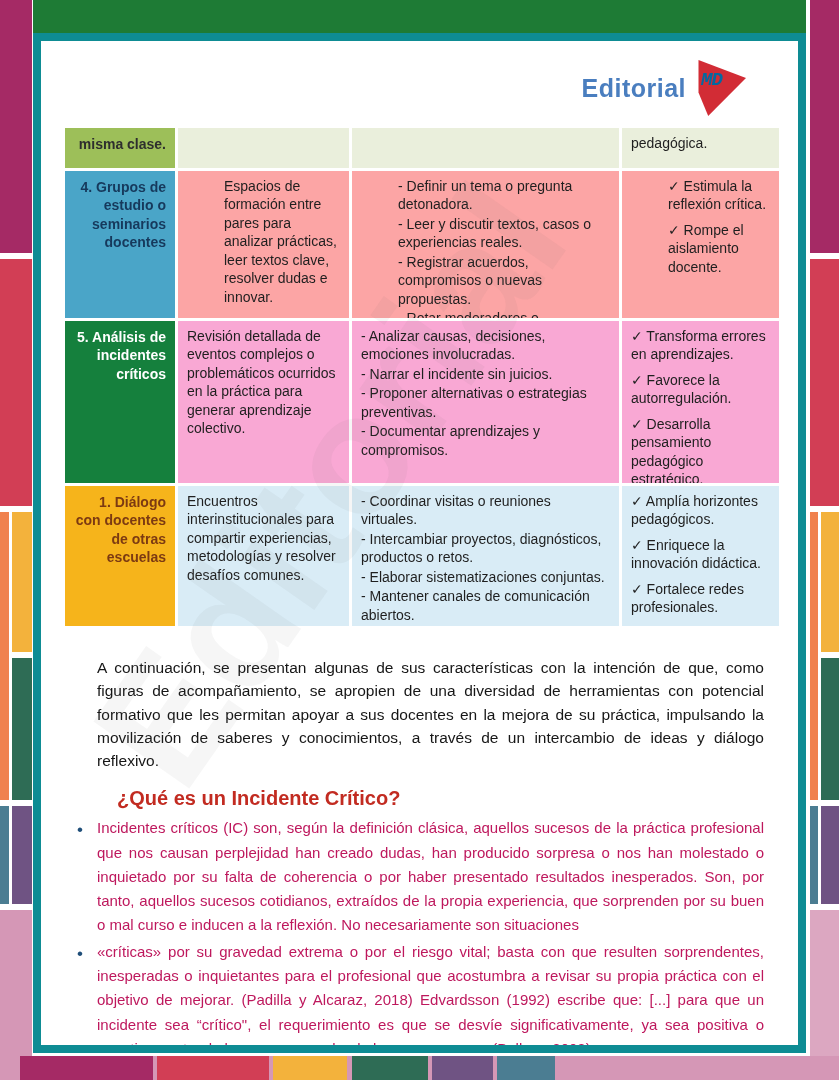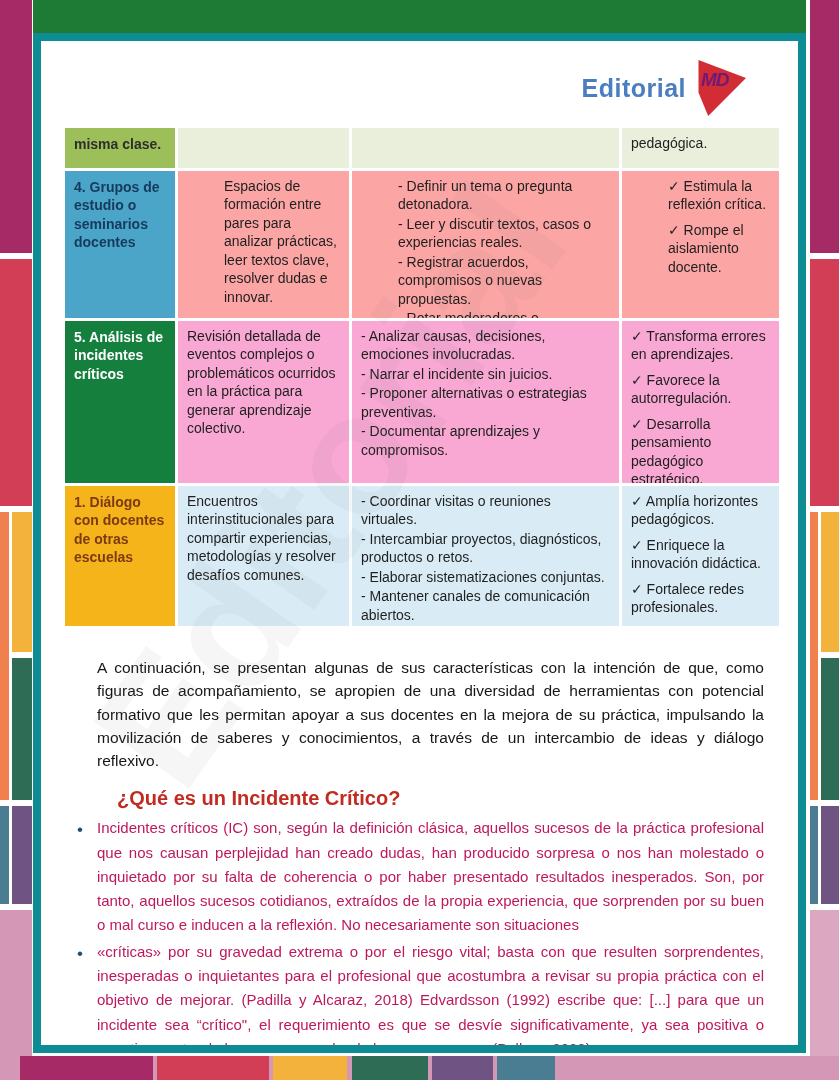--- a/index.html
+++ b/index.html
@@ -36,34 +36,34 @@
   
   #logo { display:flex; justify-content:flex-end; align-items:center; height:66px; padding-right:18px; }
   #logo .logo-text { color:#4a7ebf; font-weight:bold; font-size:25px; letter-spacing:0.5px; }
   #logo .logo-mark { position:relative; width:54px; height:56px; margin-left:6px; }
   #logo .logo-tri {
     position:absolute; inset:0;
     background:#d22c35;
     clip-path:polygon(12% 0%, 100% 32%, 30% 100%, 12% 58%);
   }
   #logo .logo-md {
-    position:absolute; left:9px; top:9px; color:#701a75; font-weight:bold;
-    font-style:italic; font-size:19px; letter-spacing:-1px;
+    position:absolute; left:9px; top:9px; color:#0369a1; font-weight:bold;
+    font-style:italic; font-size:19px; letter-spacing:-1px;font-family:Liberation Mono, monospace;
   }
 
   
   #strategies-table {
     margin-top:7px; margin-left:0px;
     display:grid;
     grid-template-columns:110px 171px 267px 157px;
     grid-template-rows:40px 147px 162px 140px;
     gap:3px; width:711px;
   }
   .cell { padding:6px 9px; font-size:14px; line-height:1.32; color:#1f1f1f; overflow:hidden; }
-  .cell-head { font-weight:bold; text-align:left; padding-top:7px; }
+  .cell-head { font-weight:bold; text-align:right; padding-top:7px; }
   .hd-green  { background:#9dbf59; color:#2e2e2e; }
   .hd-blue   { background:#4aa5c8; color:#16395c; }
   .hd-purple { background:#15803d; color:#ffffff; }
   .hd-orange { background:#f6b41b; color:#7c3a12; }
   .bd-cream  { background:#eaefdc; }
   .bd-blue   { background:#fca5a5;padding-left:46px; }
   .bd-lav    { background:#f9a8d4; }
   .bd-blue2  { background:#d9ecf6; }
   .benefit-item { margin-bottom:7px; }
   .activity-line { margin-bottom:1px; }

